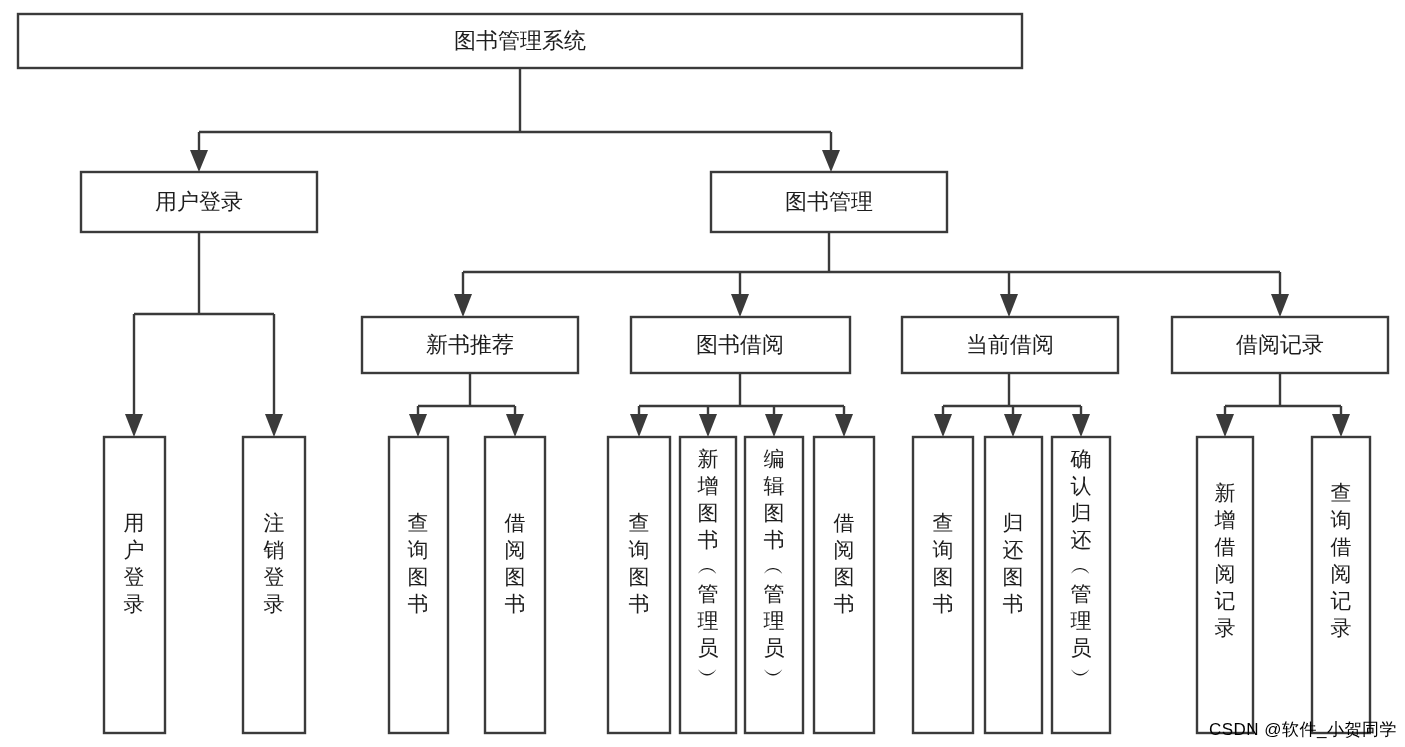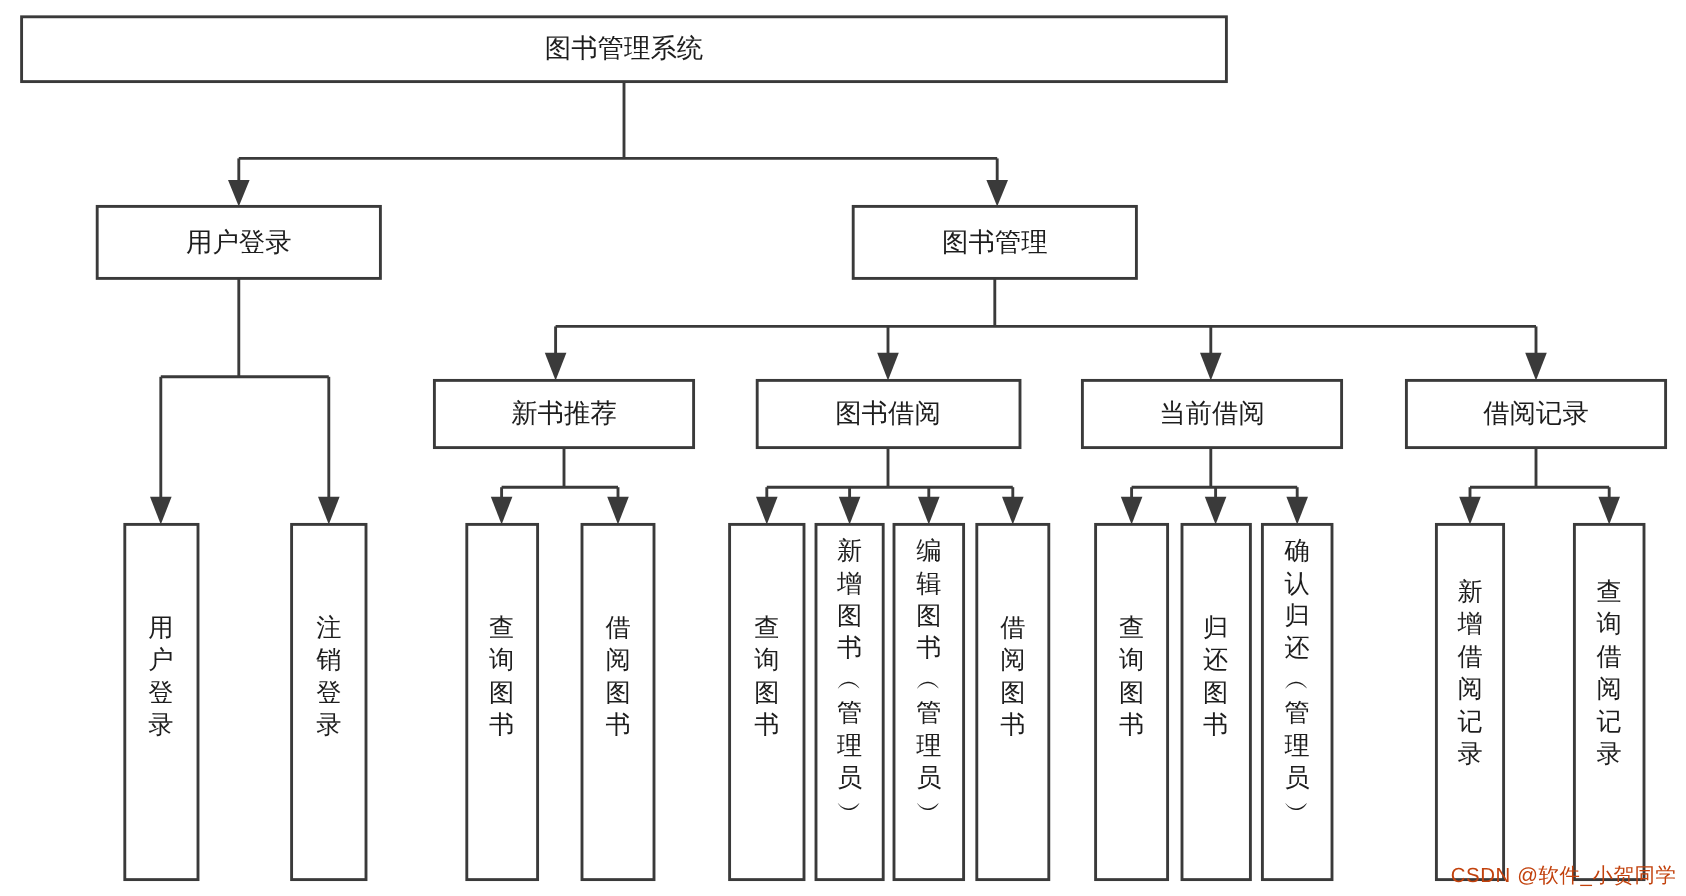--- a/index.html
+++ b/index.html
@@ -53,21 +53,21 @@
     font-size: 21px;
     fill: #1d1d1d;
     text-anchor: middle;
   }
   .watermark {
     position: absolute;
     right: 8px;
     bottom: 6px;
     font-family: "Liberation Sans", "DejaVu Sans", sans-serif;
     font-size: 17px;
-    color: #c2410c;
+    color: #000000;
     letter-spacing: 0.5px;
     white-space: nowrap;
     user-select: none;
   }
 </style>
 </head>
 <body>
 
 <div id="diagram-root">
   <svg class="diagram" viewBox="0 0 1405 747" xmlns="http://www.w3.org/2000/svg">

